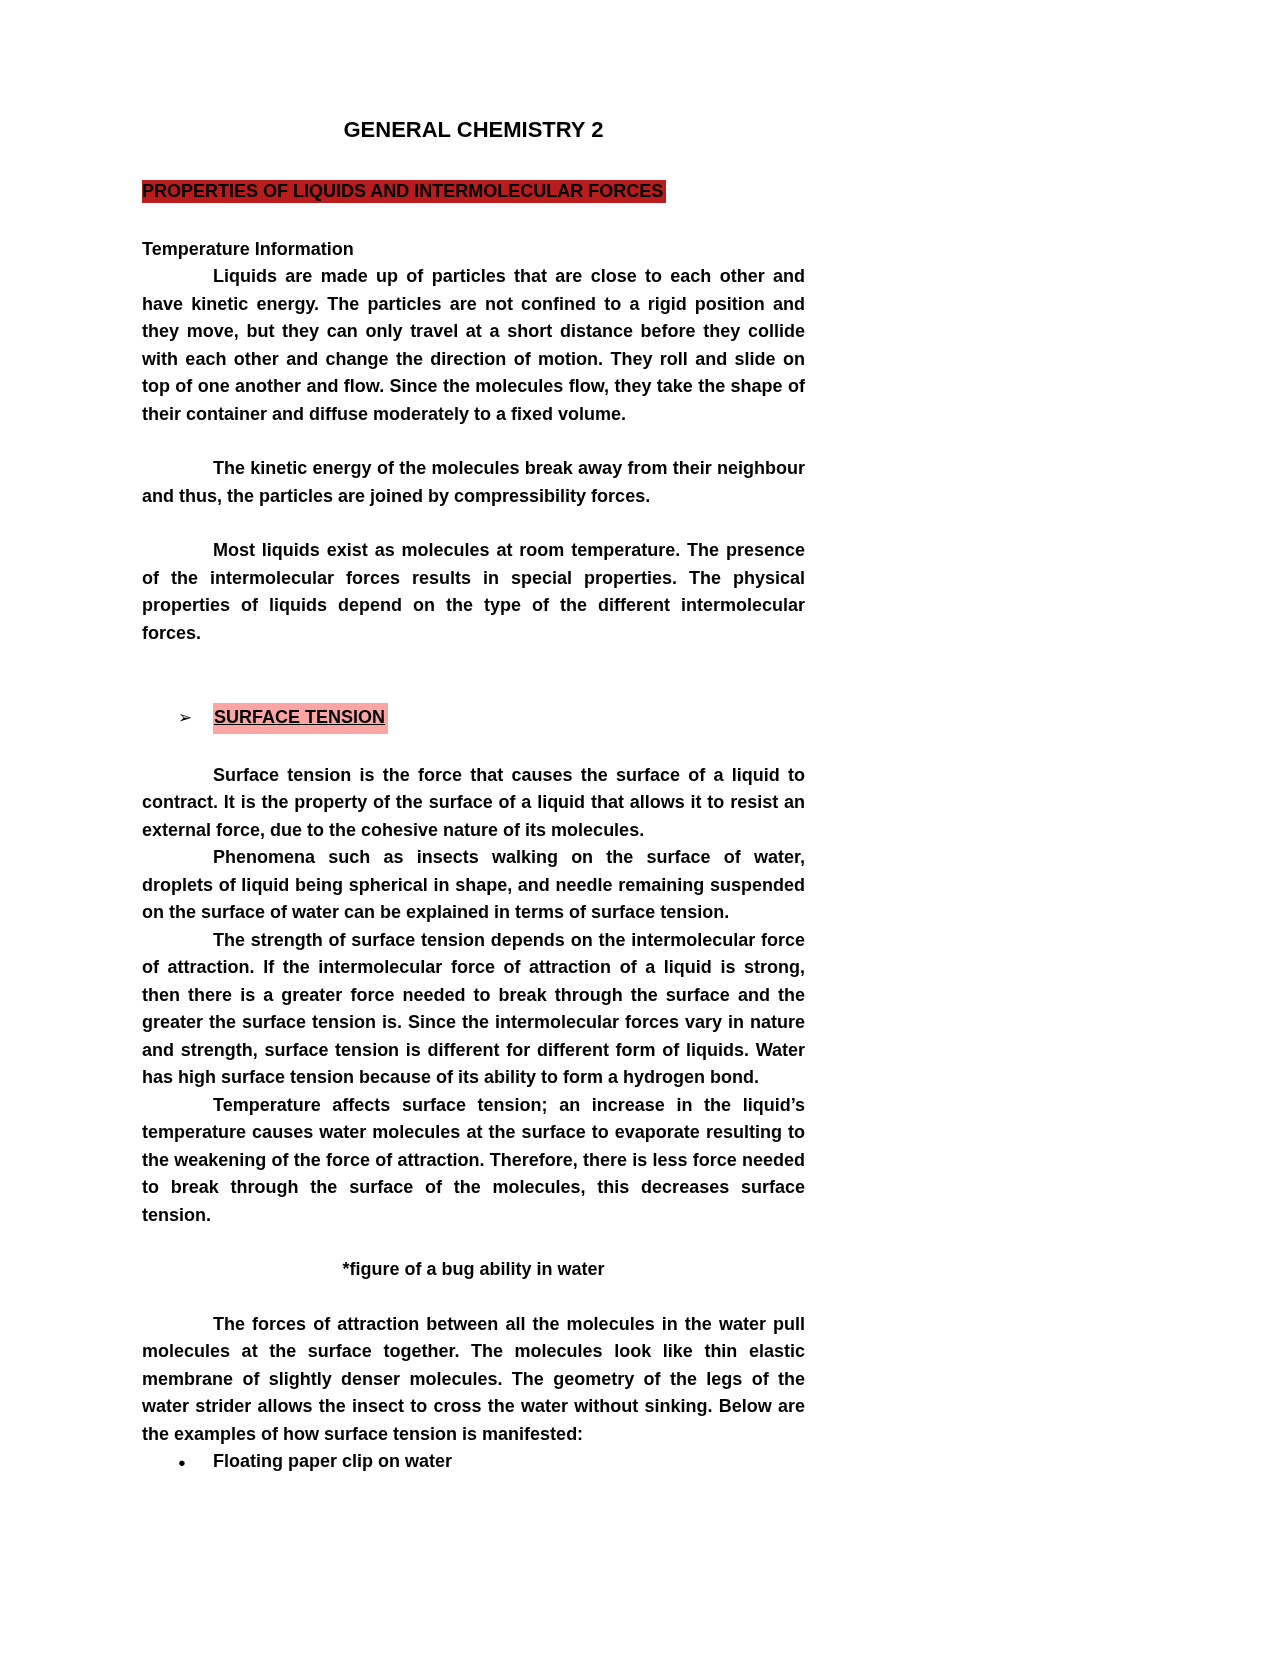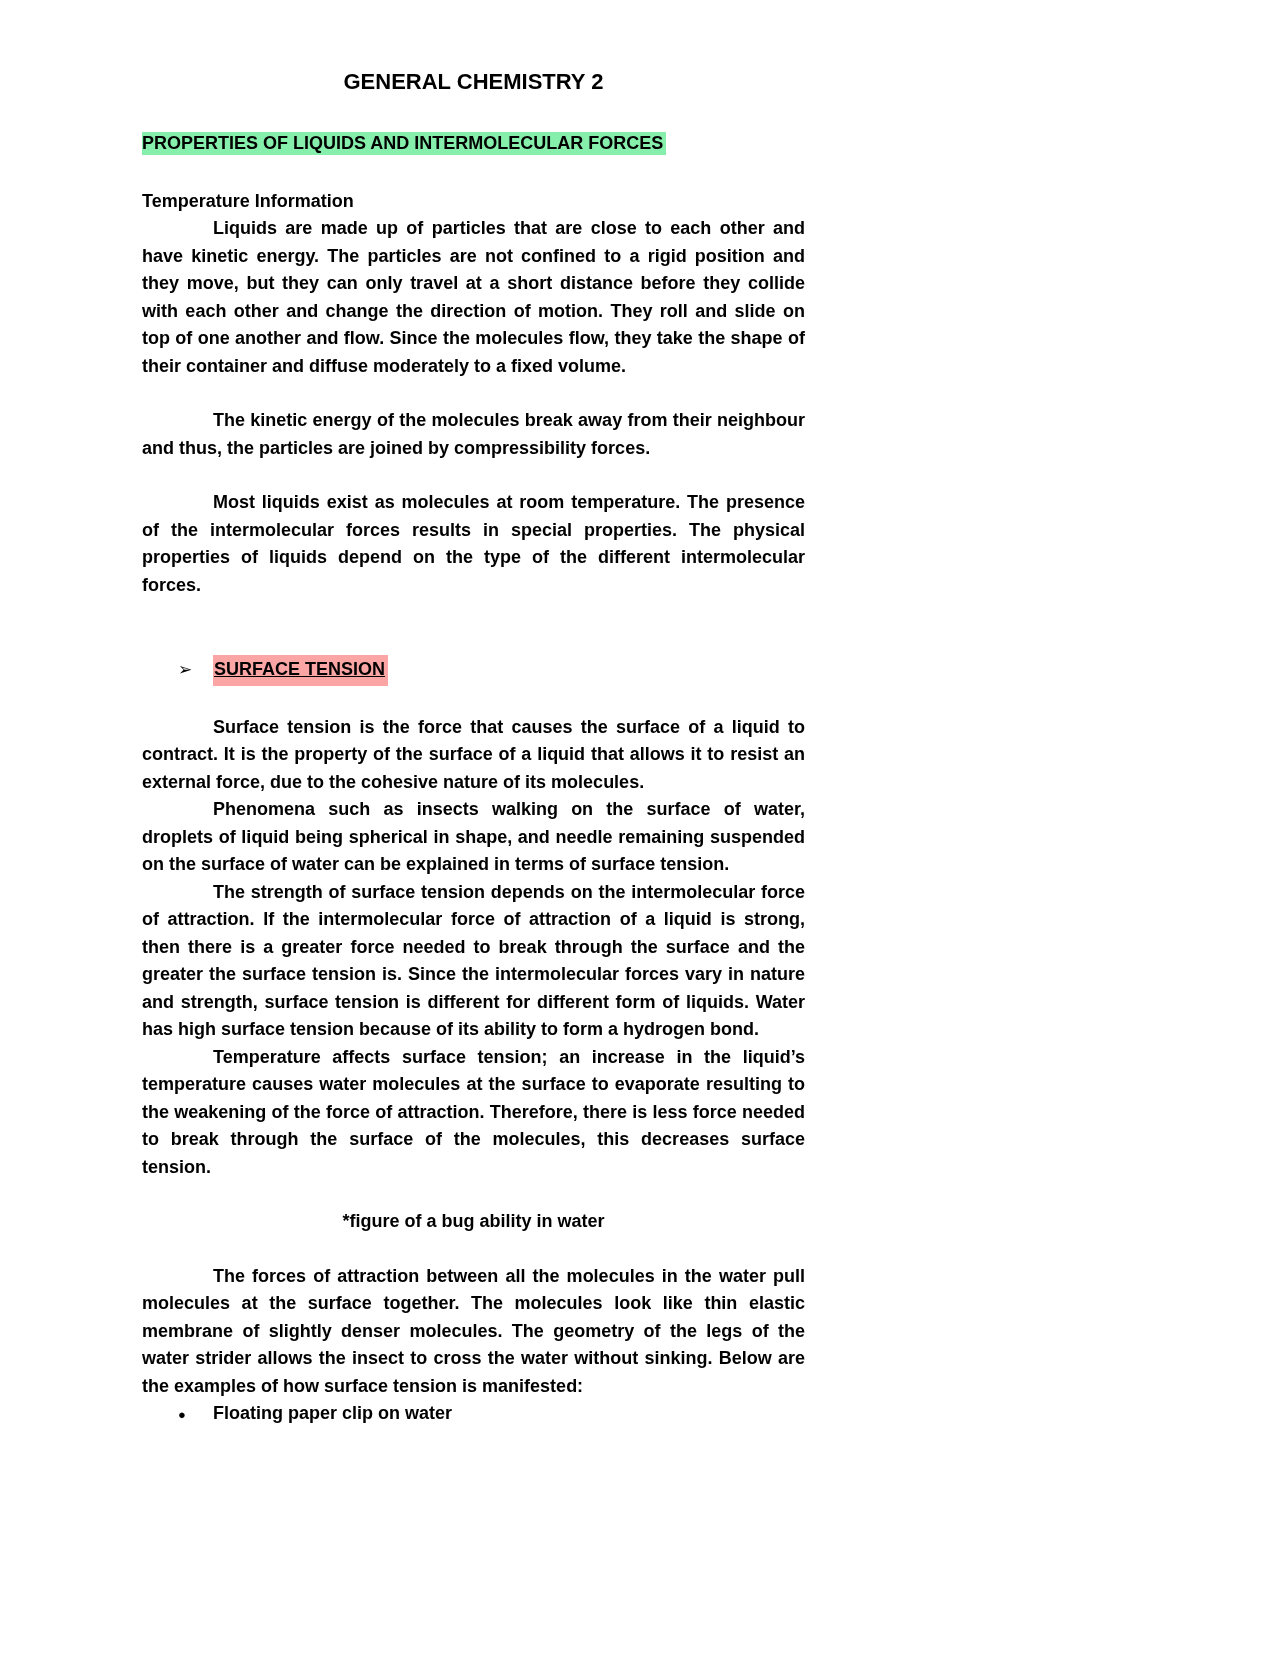--- a/index.html
+++ b/index.html
@@ -7,31 +7,31 @@
   .page {
     position: relative;
     width: 1016px;
     min-height: 1656px;
     background: #ffffff;
     color: #000000;
     font-family: "Liberation Sans", "DejaVu Sans", sans-serif;
     font-weight: 700;
     font-size: 18px;
     line-height: 27.5px;
-    padding: 68px 211px 80px 142px;
+    padding: 116px 211px 80px 142px;
   }
   .title {
     font-size: 22px;
     line-height: 28px;
     font-weight: 700;
     text-align: center;
   }
   .section-heading-row { margin-top: 34px; }
   .gray-hl {
-    background: #86efac;
+    background: #b91c1c;
     padding: 1px 3px 2px 0;
   }
   .subheading { margin-top: 30px; }
   .para {
     text-align: justify;
     text-indent: 71px;
   }
   .para.gap { margin-bottom: 27px; }
   .st-heading-row {
     display: flex;

